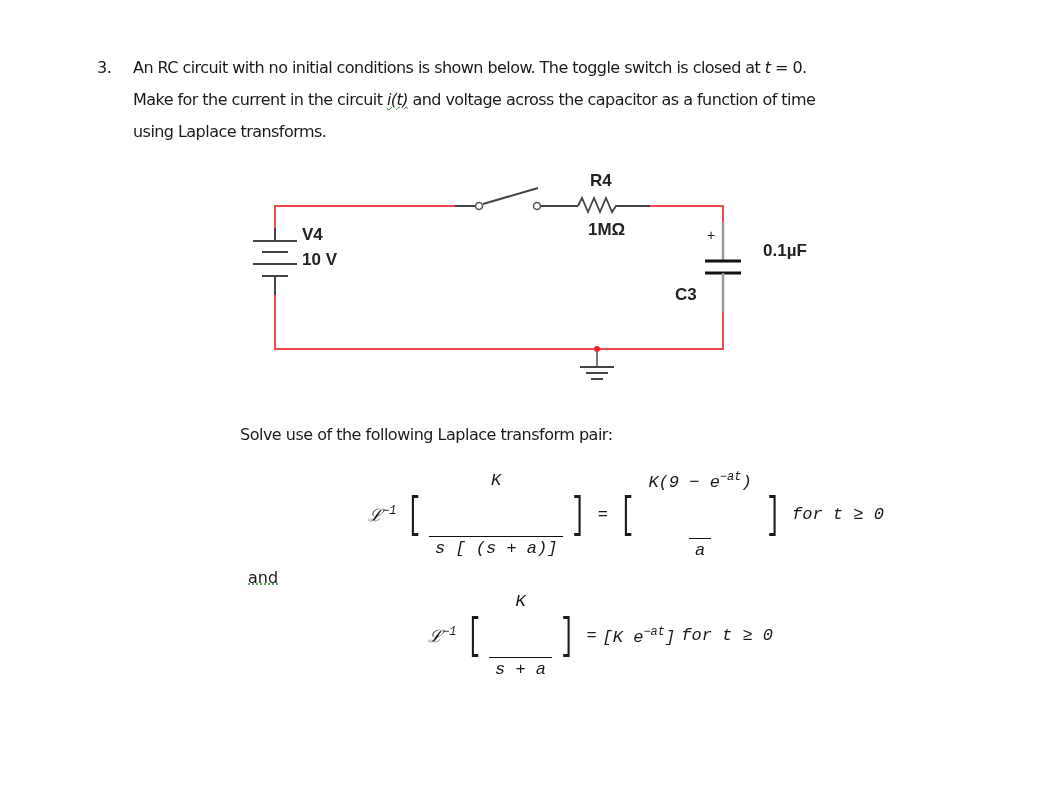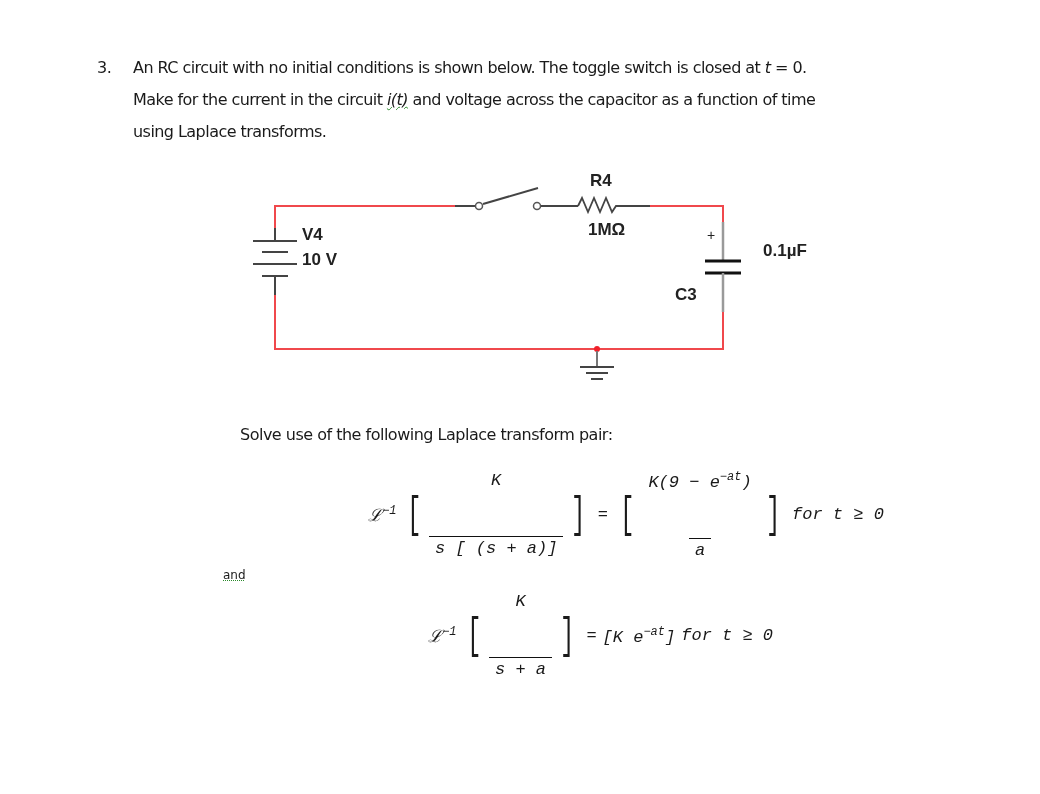--- a/index.html
+++ b/index.html
@@ -9,22 +9,22 @@
              font-family: "DejaVu Sans", "Liberation Sans", sans-serif;
              font-size: 16px; line-height: 32px; letter-spacing: -0.55px; }
   .problem .num { position: absolute; left: 0; top: 0; }
   .problem .body { position: absolute; left: 36px; top: 0; width: 840px; }
   .ital { font-style: italic; }
   .squig { text-decoration: underline wavy #2a8a2a; text-decoration-thickness: 1px; margin-top: 16px; }
   svg.circuit { position: absolute; left: 0; top: 0; }
   .lbl { font-family: "Liberation Sans", "DejaVu Sans", sans-serif; font-weight: bold; font-size: 17px; fill: #222; }
   .intro { position: absolute; left: 240px; top: 425px; font-family: "DejaVu Sans", sans-serif;
            font-size: 16px; letter-spacing: -0.5px; }
-  .and { position: absolute; left: 223px; top: 568px; font-family: "DejaVu Sans", sans-serif;
-         font-size: 12px; text-decoration: underline dotted #2a8a2a; }
+  .and { position: absolute; left: 248px; top: 568px; font-family: "DejaVu Sans", sans-serif;
+         font-size: 16px; text-decoration: underline dotted #2a8a2a; }
   .eq { position: absolute; font-family: Liberation Mono, monospace; font-size: 17px;
         display: flex; align-items: center; white-space: nowrap; }
   .eq .L { font-style: italic; margin-right: 4px; }
   .eq sup { font-size: 12px; }
   .brk { display: inline-flex; align-items: center; }
   .brk .lb, .brk .rb { font-size: 44px; font-weight: 100; line-height: 1; transform: scaleX(0.55); display: inline-block; }
   .frac { display: inline-flex; flex-direction: column; align-items: center; font-style: italic; margin: 0 2px; }
   .frac .n { padding: 0 6px 2px; }
   .frac .d { border-top: 1.5px solid #111; padding: 2px 6px 0; margin-top: 44px; }
   .eq .rest { font-style: italic; margin-left: 6px; }

